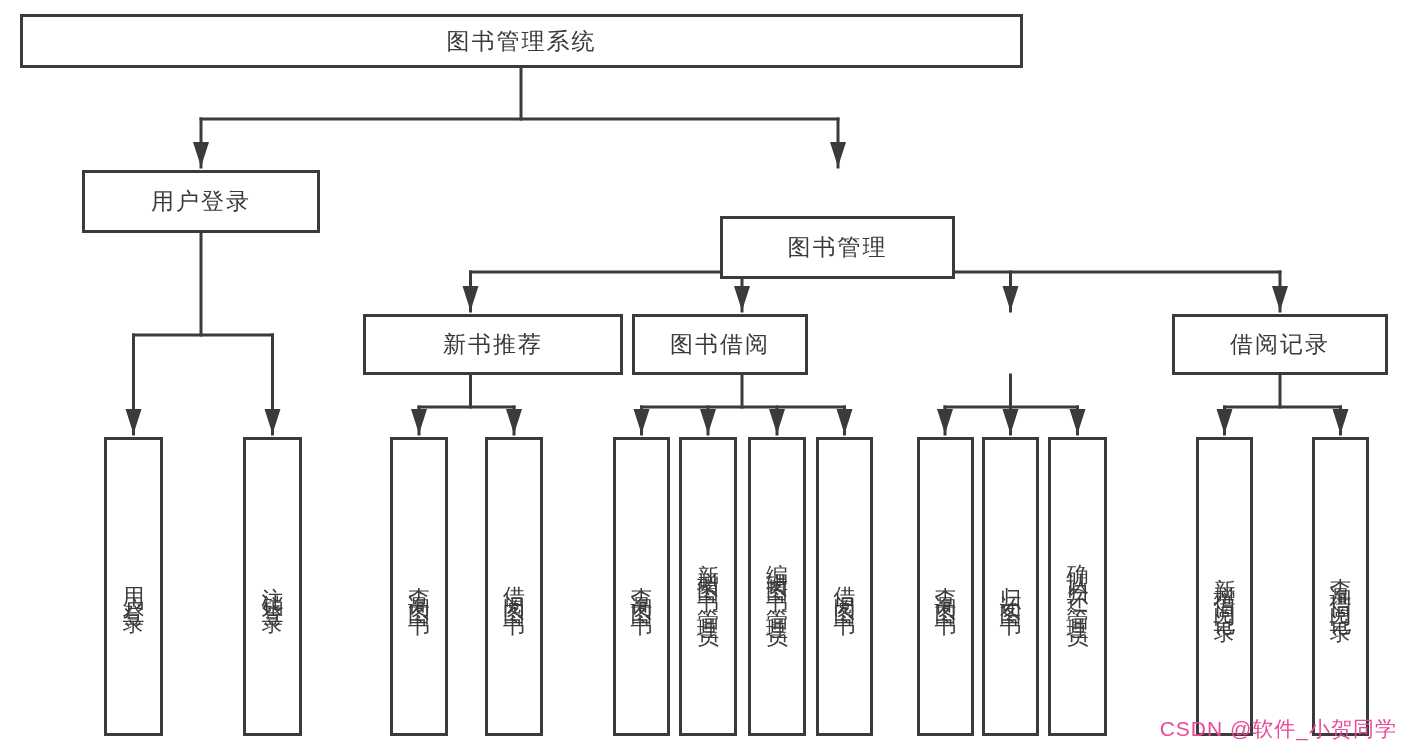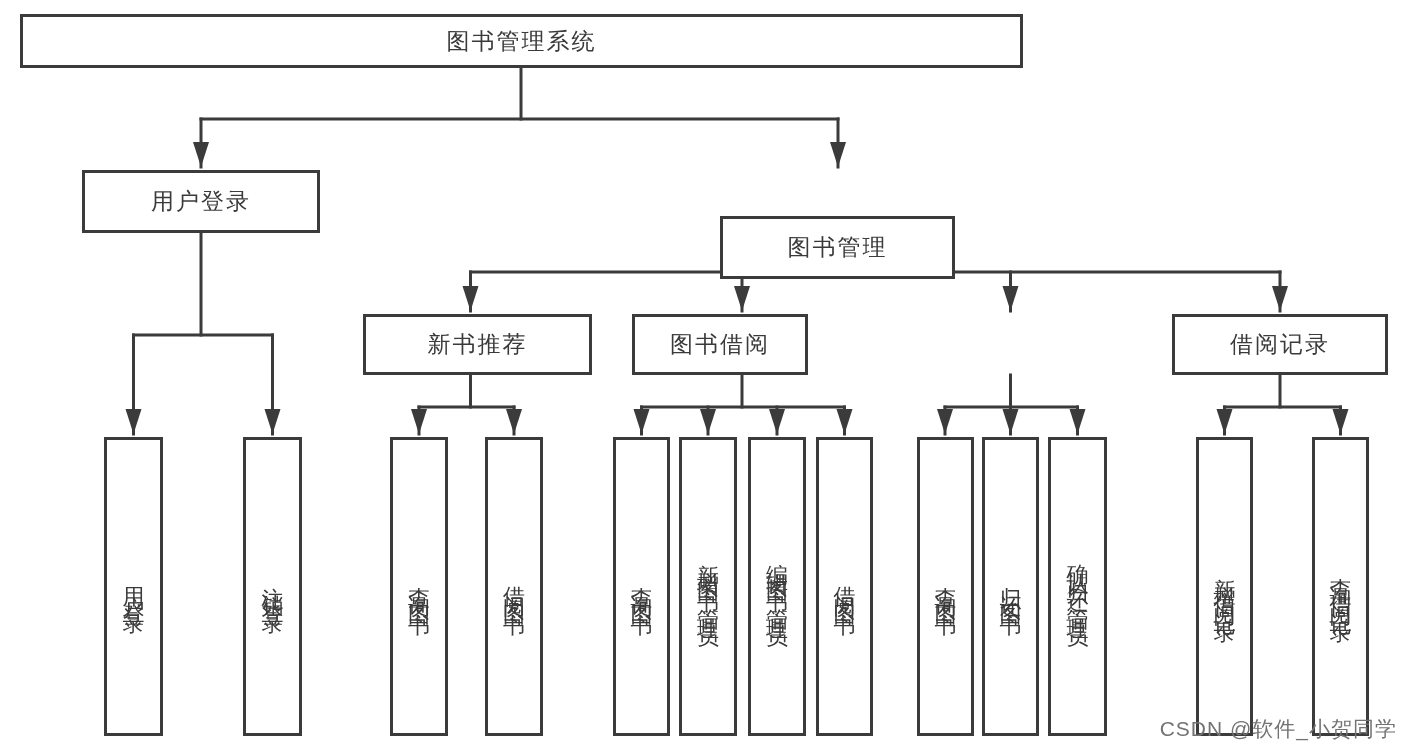--- a/index.html
+++ b/index.html
@@ -41,21 +41,21 @@
     letter-spacing: 9px;
     line-height: 1;
     white-space: nowrap;
   }
   .watermark {
     position: absolute;
     right: 8px;
     bottom: 4px;
     z-index: 5;
     font-size: 21px;
-    color: #737373;
+    color: #ec4899;
     letter-spacing: 1px;
     pointer-events: none;
     white-space: nowrap;
   }
 </style>
 </head>
 <body>
 
 <div class="stage">
 
@@ -119,21 +119,21 @@
       <line x1="1224.5" y1="407" x2="1224.5" y2="434" marker-end="url(#arrow)"></line>
       <line x1="1340.5" y1="407" x2="1340.5" y2="434" marker-end="url(#arrow)"></line>
     </g>
   </svg>
 
   <div class="box h-box" style="left:20px; top:14px; width:1003px; height:54px;">图书管理系统</div>
 
   <div class="box h-box" style="left:82px; top:170px; width:238px; height:63px;">用户登录</div>
   <div class="box h-box" style="left:720px; top:176px; width:235px; height:63px;margin-top:40px;">图书管理</div>
 
-  <div class="box h-box" style="left:363px; top:314px; width:229px; height:61px;">新书推荐</div>
+  <div class="box h-box" style="left:363px; top:314px; width:260px; height:61px;">新书推荐</div>
   <div class="box h-box" style="left:632px; top:314px; width:176px; height:61px;">图书借阅</div>
   <div class="box h-box" style="left:1172px; top:314px; width:216px; height:61px;">借阅记录</div>
 
   <div class="box v-box" style="left:104px; top:437px; width:59px; height:299px;">
     <span class="v-label">用户登录</span>
   </div>
   <div class="box v-box" style="left:243px; top:437px; width:59px; height:299px;">
     <span class="v-label">注销登录</span>
   </div>
 

